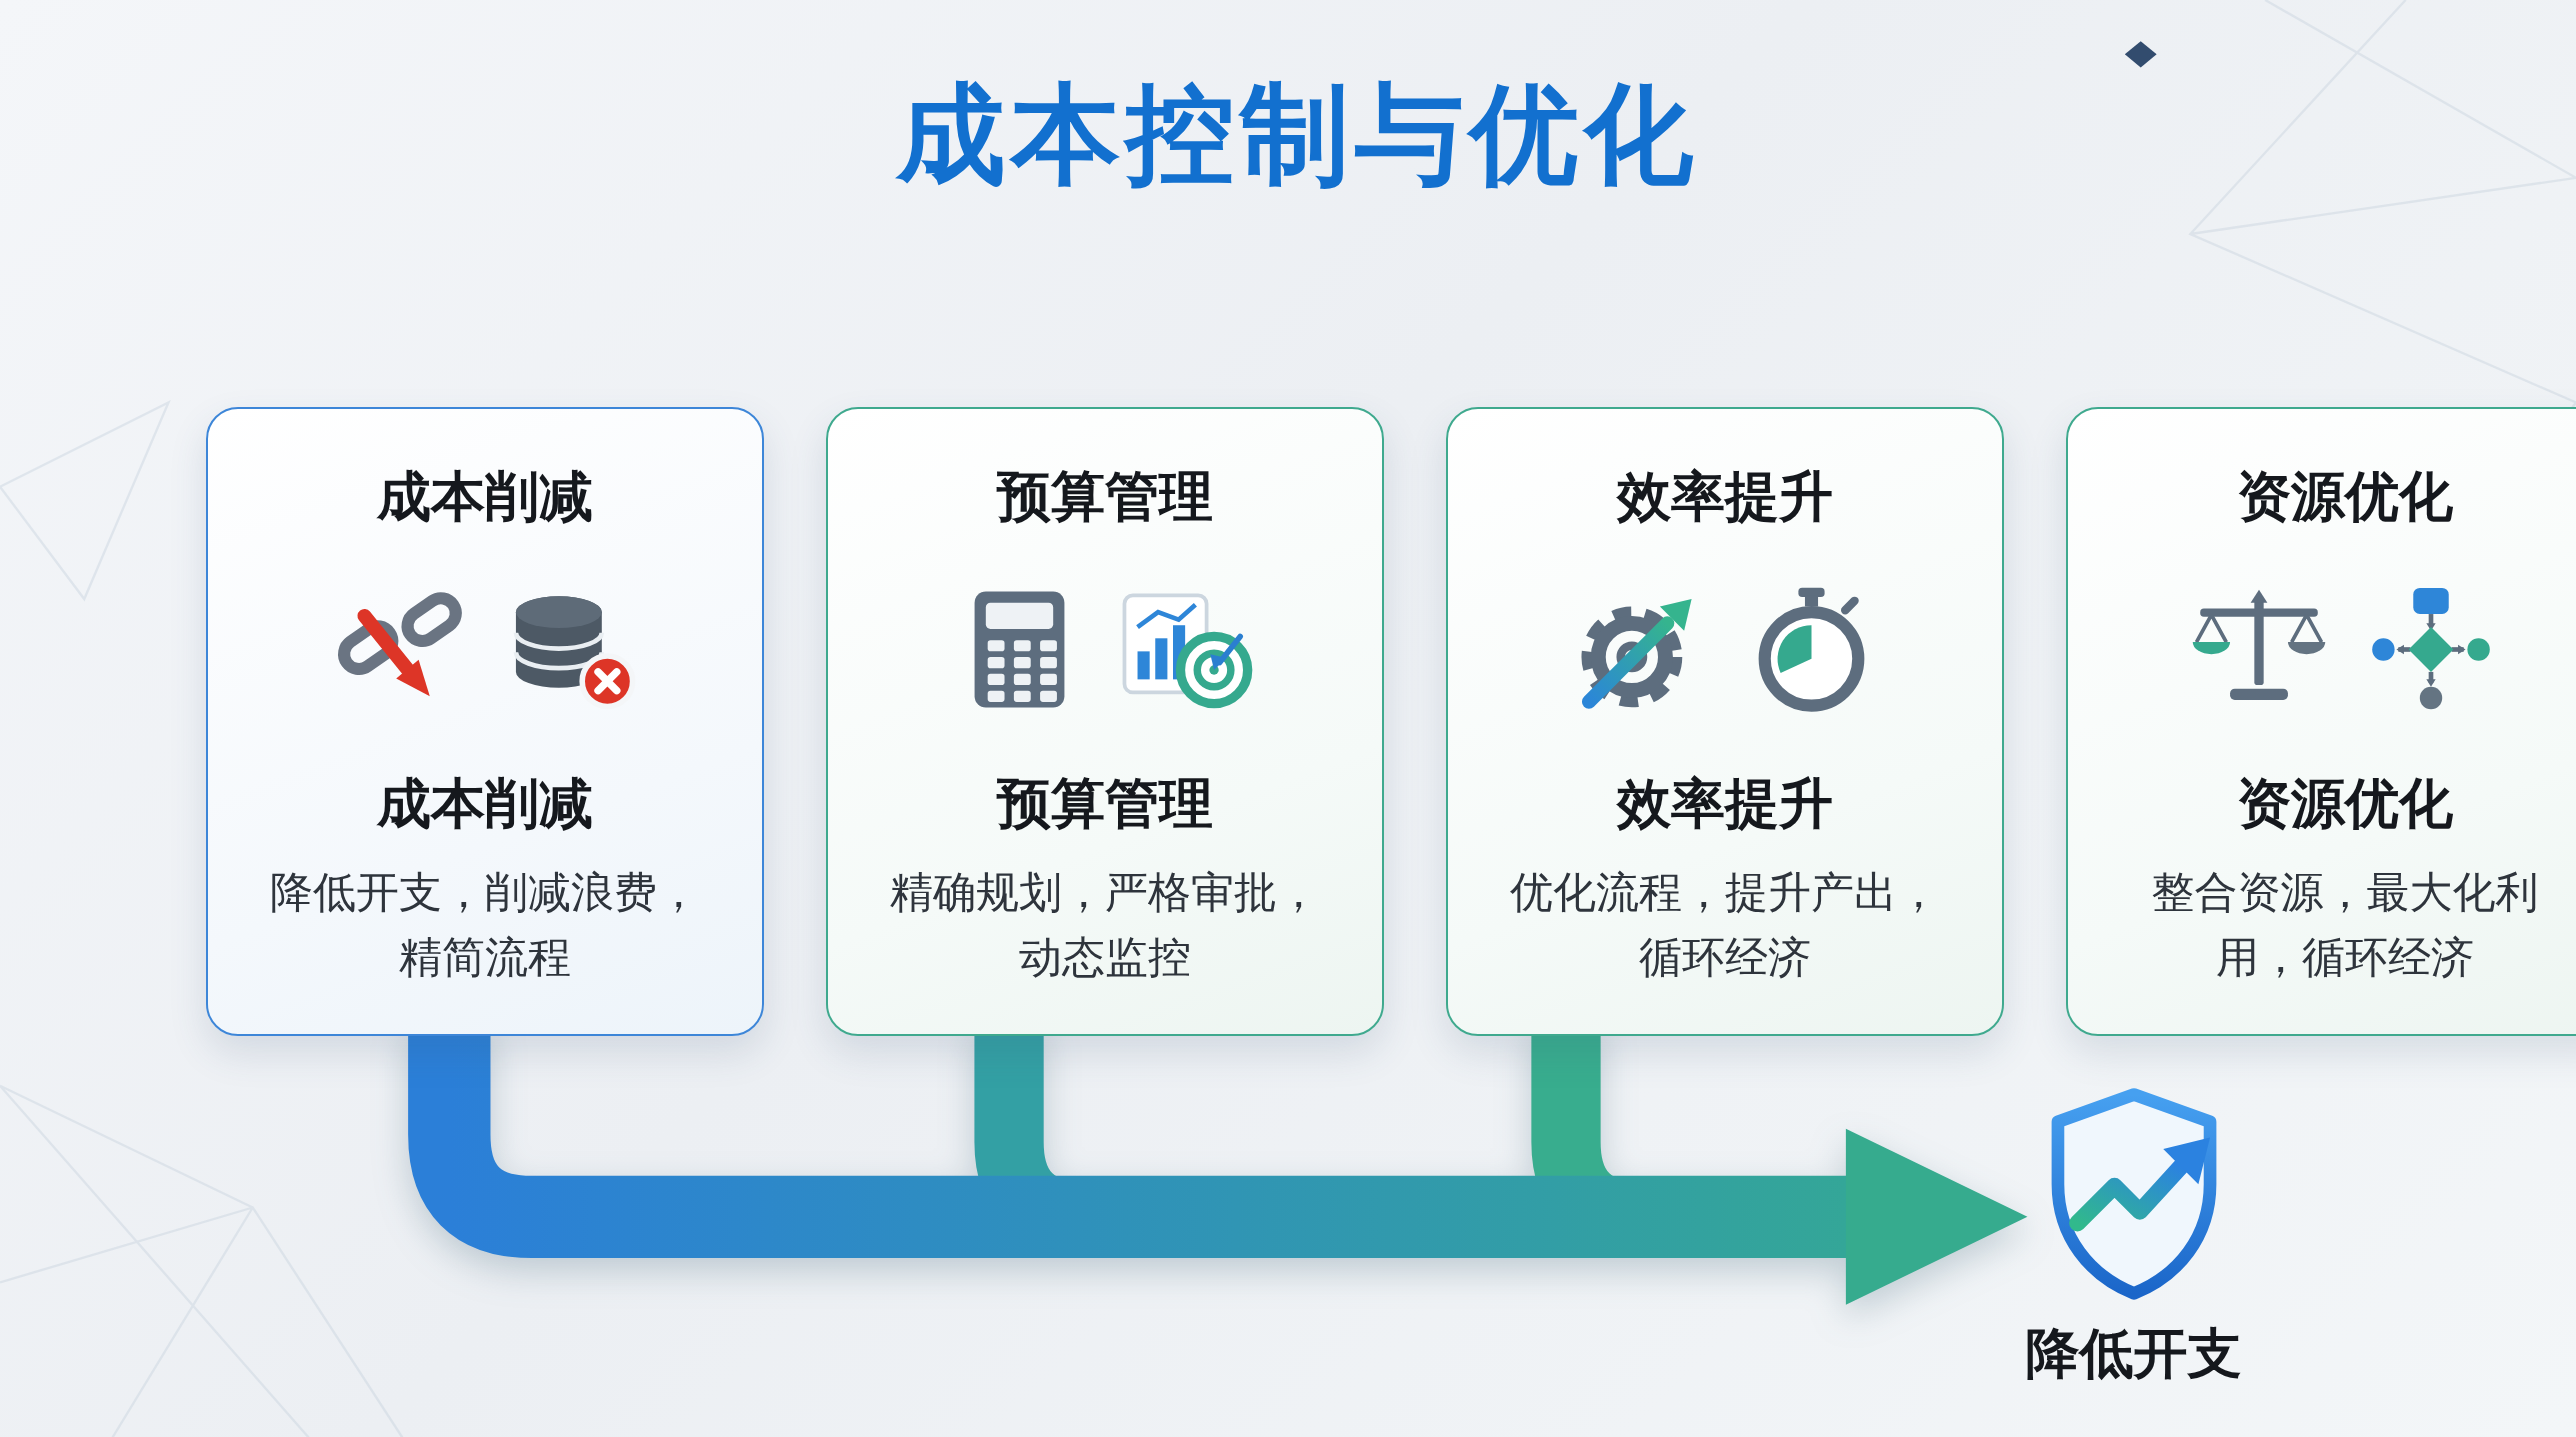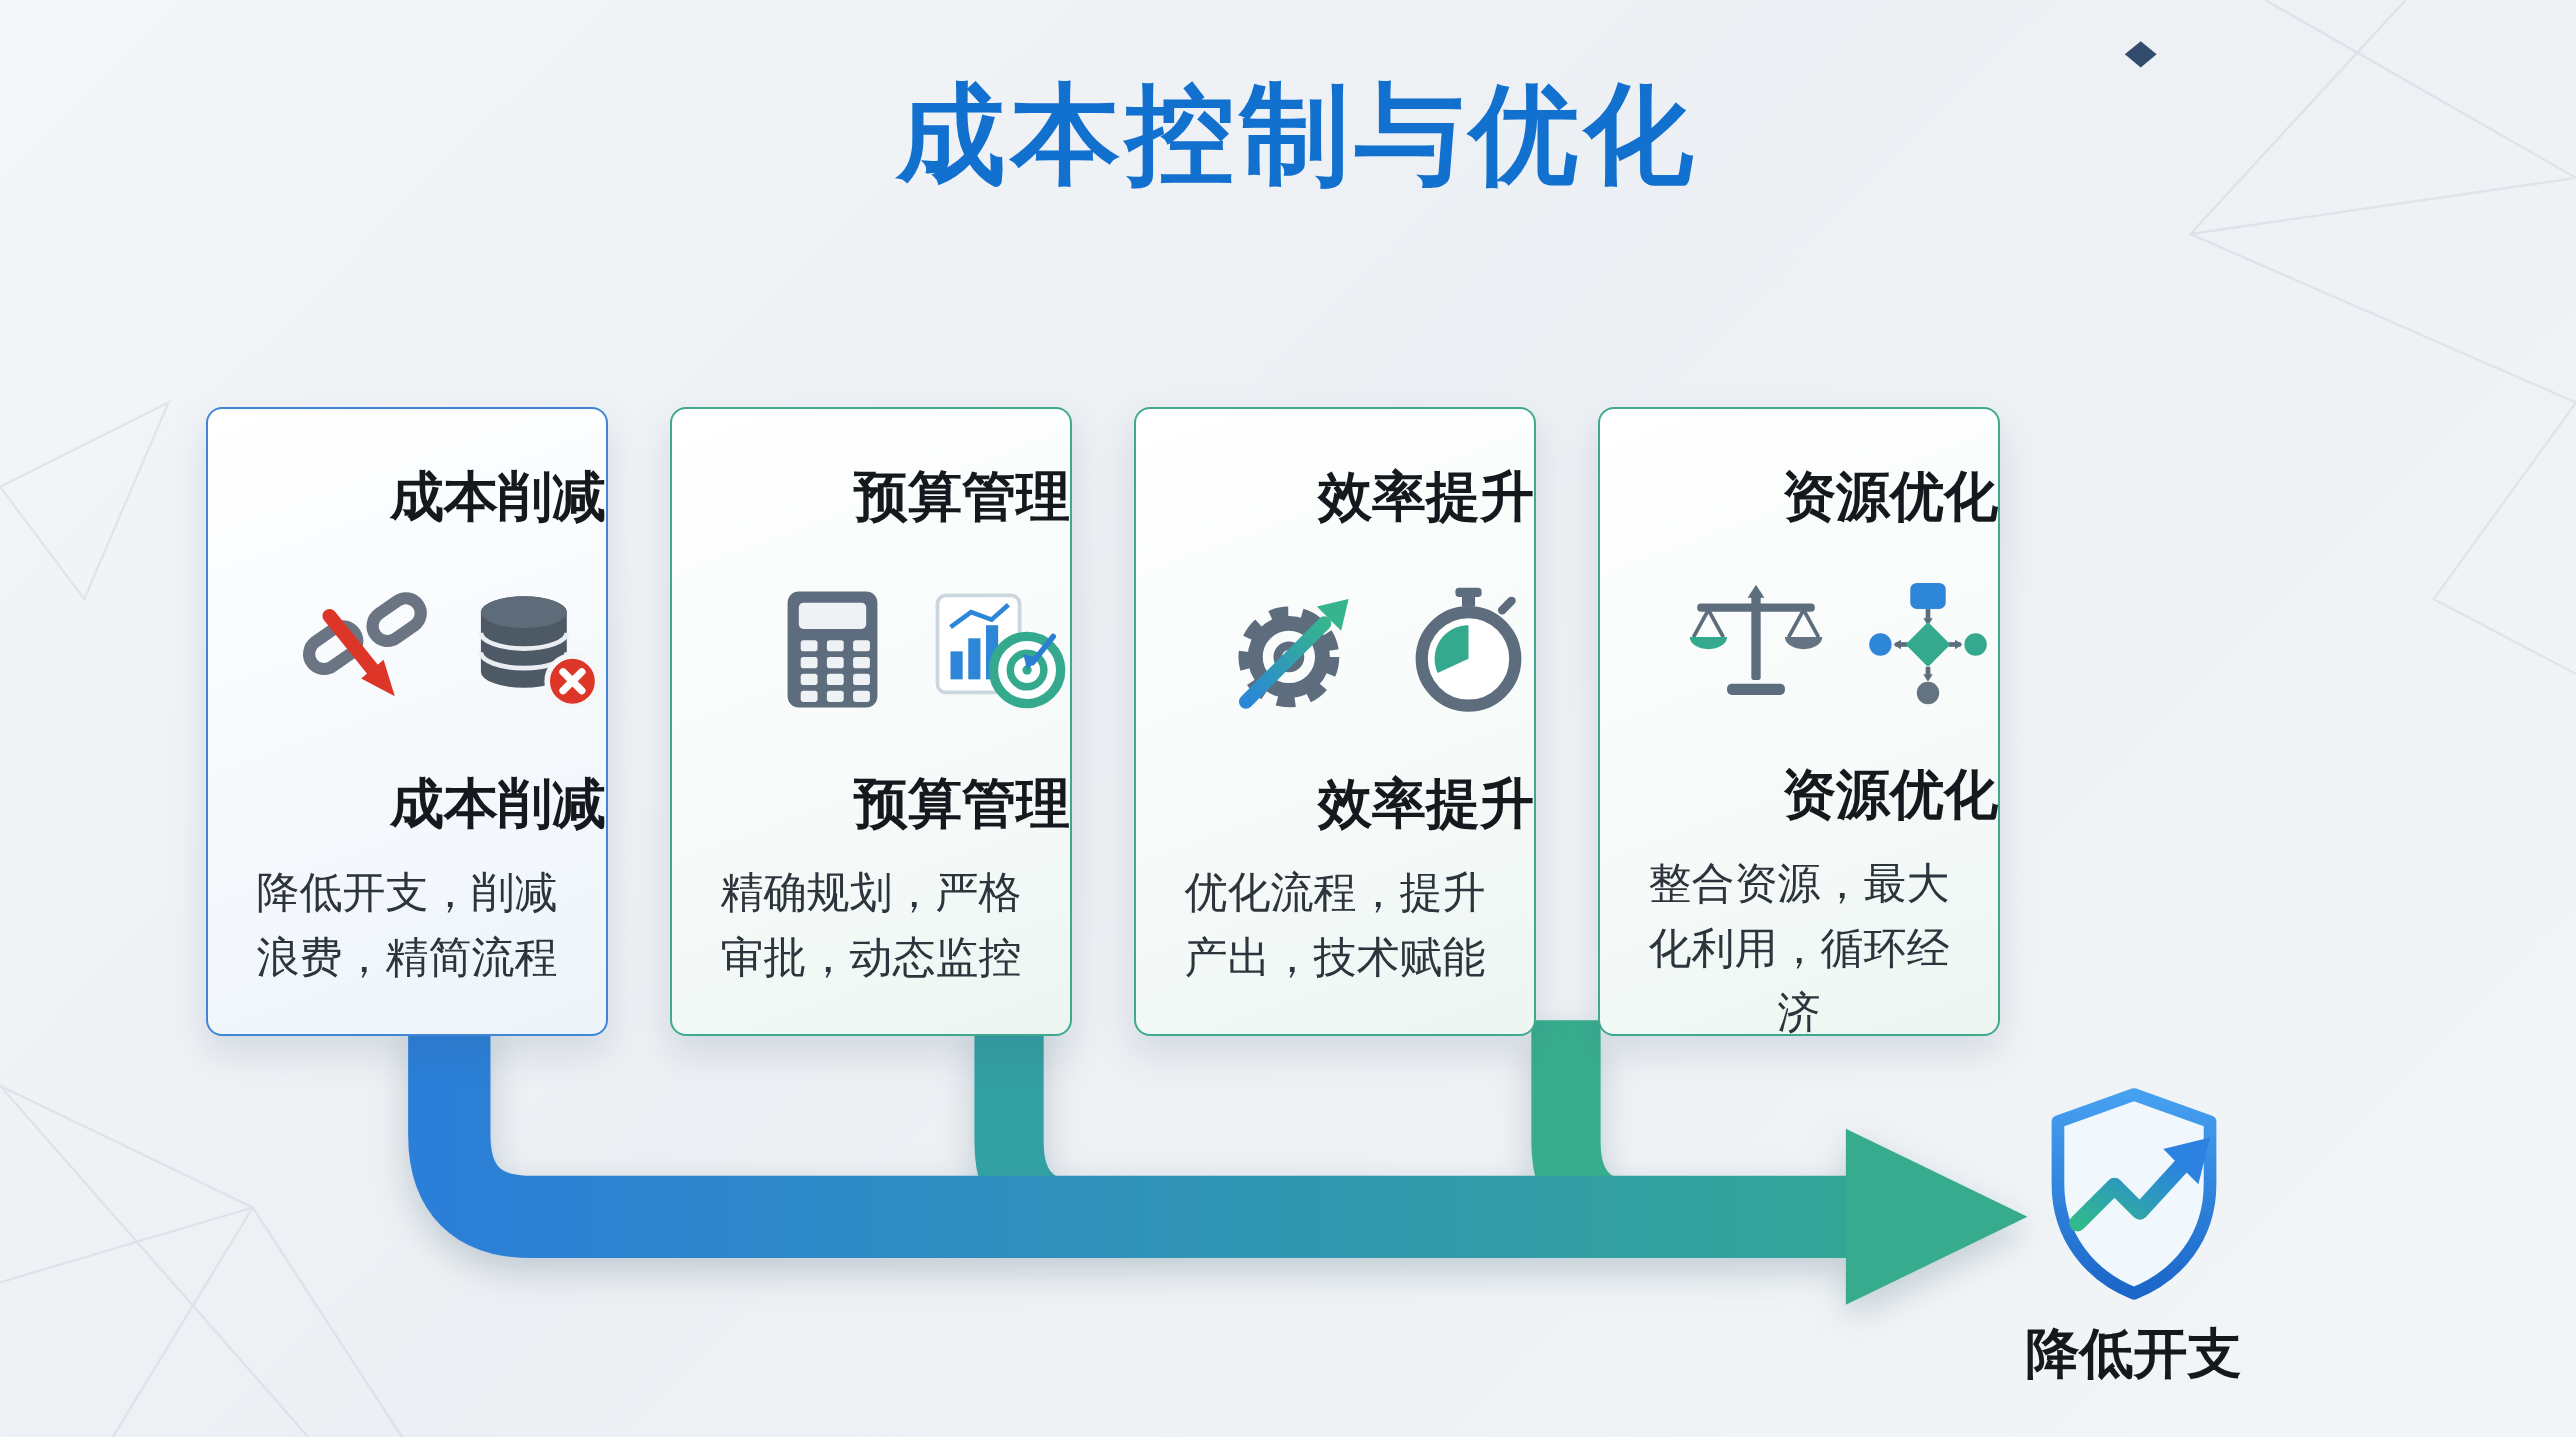--- a/index.html
+++ b/index.html
@@ -7,24 +7,24 @@
     width:2576px;height:1438px;position:relative;overflow:hidden;
     background:linear-gradient(135deg,#f4f6f9 0%,#eceff3 45%,#f3f6f8 100%);
     font-family:"Liberation Sans","DejaVu Sans",sans-serif;
   }
   .bg{position:absolute;inset:0;z-index:0;}
   .header{position:absolute;top:62px;left:0;width:100%;text-align:center;z-index:2;}
   .title{font-size:109px;font-weight:800;color:#1270cf;margin:0;letter-spacing:5.6px;padding-left:19px;}
   .subtitle{font-size:52px;color:#525c68;margin-top:26px;font-weight:500;}
   .cards{position:absolute;top:407px;left:206px;display:flex;gap:62px;z-index:2;}
   .card{
-    width:402px;height:629px;border-radius:16px;box-sizing:border-box;
+    width:558px;height:629px;border-radius:32px;box-sizing:border-box;
     background:linear-gradient(160deg,#ffffff 0%,#f5faf8 65%,#edf5f1 100%);
     border:2.8px solid #3fa98e;box-shadow:0 17px 37px rgba(60,90,120,0.15);
-    display:flex;flex-direction:column;align-items:flex-end;
+    display:flex;flex-direction:column;align-items:center;
   }
   .card.blue{border-color:#3d86d8;background:linear-gradient(160deg,#ffffff 0%,#f4f8fc 65%,#edf4fa 100%);}
   .card-title{margin-top:52px;font-size:54px;font-weight:700;color:#15181d;}
   .icons{margin-top:45px;display:flex;gap:32px;align-items:center;height:140px;}
   .icon{display:inline-flex;}
   .card-heading{margin-top:49px;font-size:54px;font-weight:700;color:#15181d;}
   .card-desc{margin-top:19px;font-size:43px;line-height:1.5;color:#2e343c;text-align:center;padding:0 41px;}
   .flow{position:absolute;inset:0;z-index:1;filter:drop-shadow(0 13px 17px rgba(50,90,110,0.25));}
   .result{position:absolute;left:1925px;top:1075px;width:417px;text-align:center;z-index:2;}
   .result-label{font-size:54px;font-weight:700;color:#15181d;margin-top:5.6px;}
@@ -157,21 +157,21 @@
         <svg width="131" height="131" viewBox="0 0 140 140">
           <rect x="56" y="4" width="28" height="10" rx="4" fill="#5d6d7e"></rect>
           <rect x="63" y="12" width="14" height="12" fill="#5d6d7e"></rect>
           <line x1="106" y1="28" x2="116" y2="18" stroke="#5d6d7e" stroke-width="9" stroke-linecap="round"></line>
           <circle cx="70" cy="80" r="50" fill="#ffffff" stroke="#5d6d7e" stroke-width="13"></circle>
           <path d="M70 80 L70 44 A36 36 0 0 0 37 95 Z" fill="#35a98e"></path>
         </svg>
       </span>
     </div>
     <div class="card-heading">效率提升</div>
-    <div class="card-desc">优化流程，提升产出，技术赋能</div>
+    <div class="card-desc">优化流程，提升产出，循环经济</div>
   </article>
 
   <article class="card">
     <div class="card-title">资源优化</div>
     <div class="icons">
       <span class="icon">
         <svg width="140" height="131" viewBox="0 0 150 140">
           <rect x="70" y="14" width="10" height="94" rx="3" fill="#5d6d7e"></rect>
           <polygon points="75,6 84,20 66,20" fill="#5d6d7e"></polygon>
           <rect x="12" y="26" width="126" height="9" rx="4" fill="#5d6d7e"></rect>

